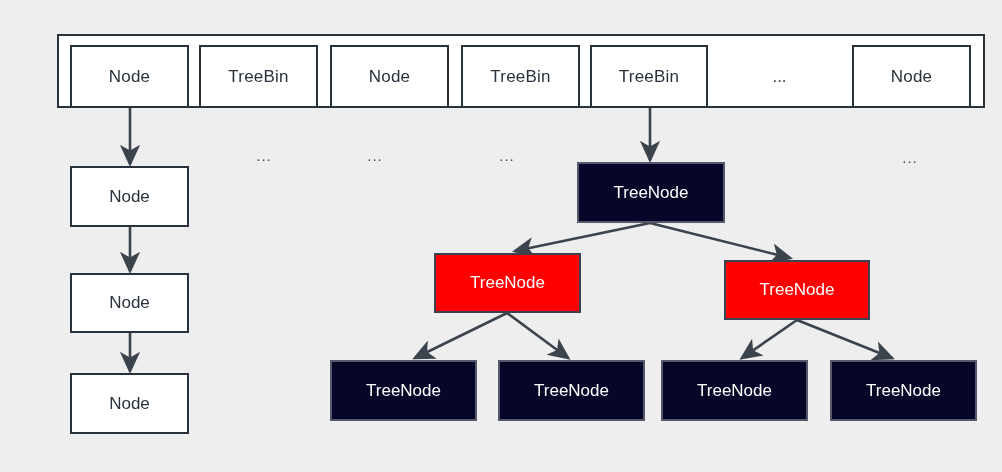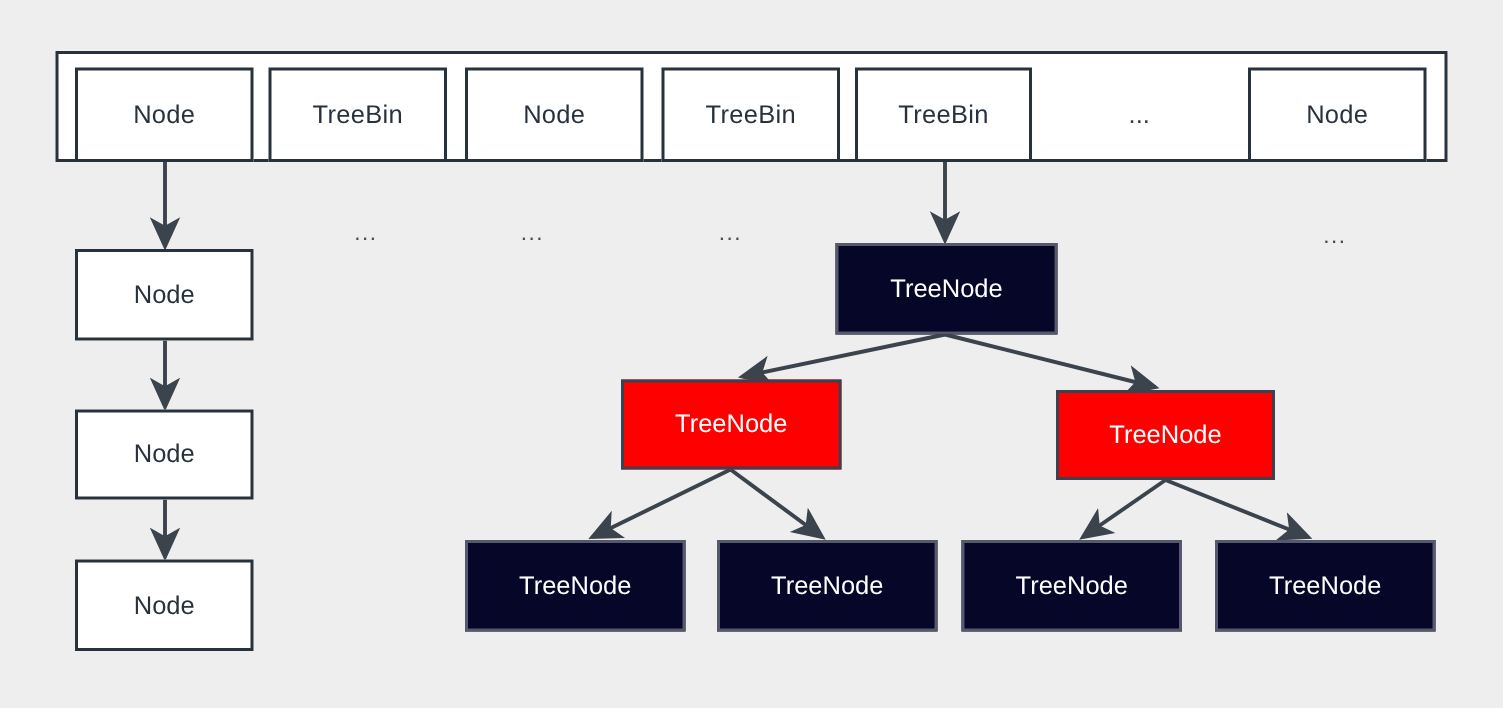--- a/index.html
+++ b/index.html
@@ -2,21 +2,21 @@
 <html><head>
 <meta charset="utf-8">
 <style>
   html,body{margin:0;padding:0;}
   body{
     width:1002px;height:472px;
     background:#eeeeee;
     font-family:"Liberation Sans", sans-serif;
     overflow:hidden;
   }
-  #stage{position:relative;width:870px;height:472px;}
+  #stage{position:relative;width:870px;height:472px;margin-left:20px;}
   svg#wires{position:absolute;left:0;top:0;width:1002px;height:472px;pointer-events:none;}
 
   
   .array-frame{
     position:absolute;
     box-sizing:border-box;
     border:2px solid #28323c;
     background:#ffffff;
   }
   .cell{

